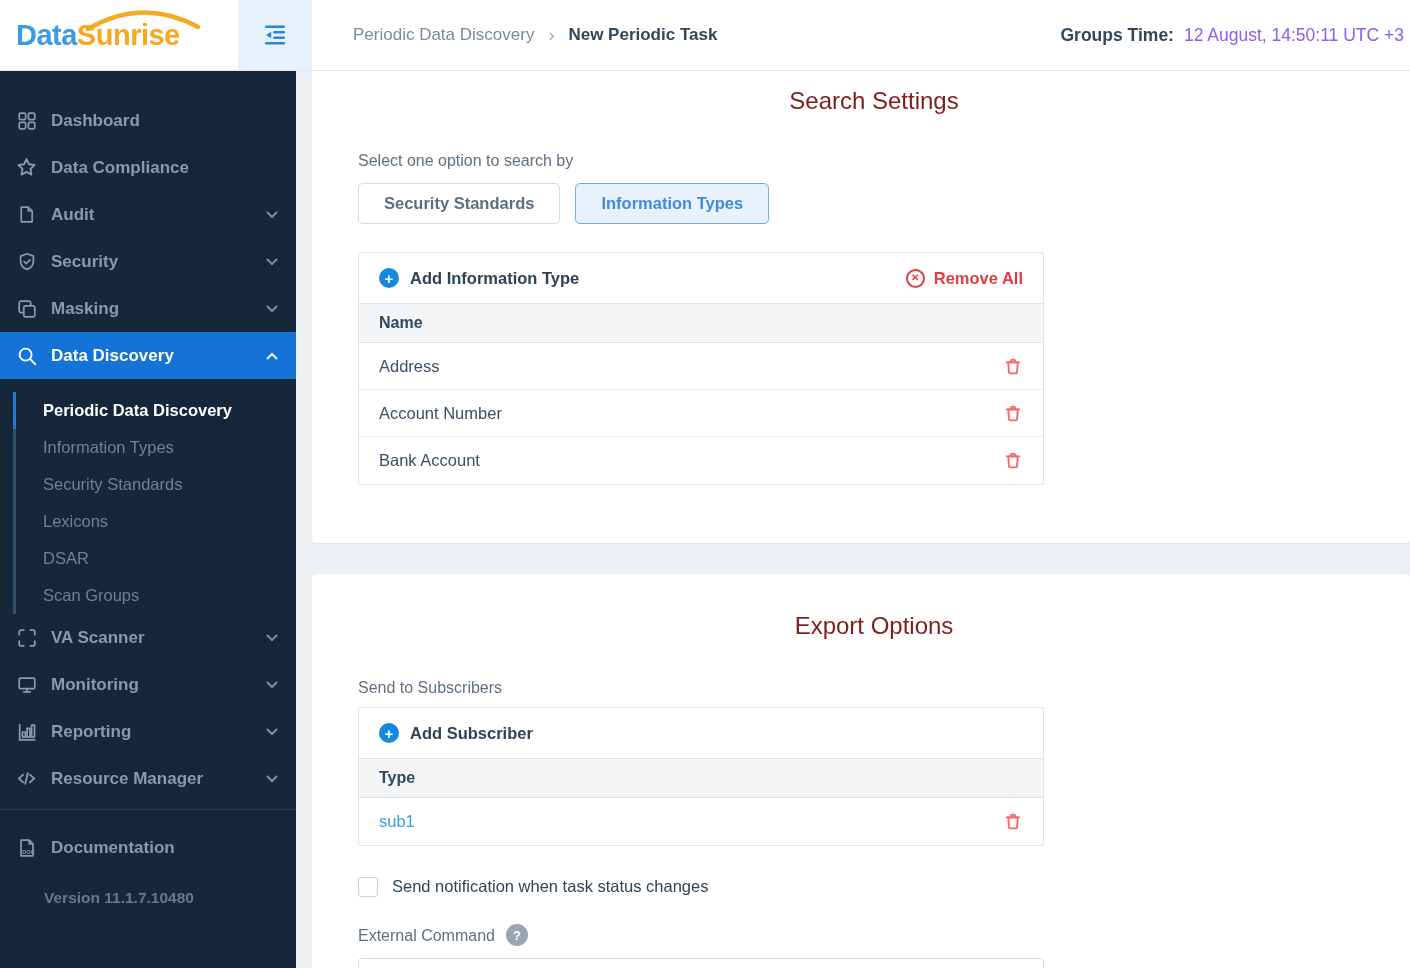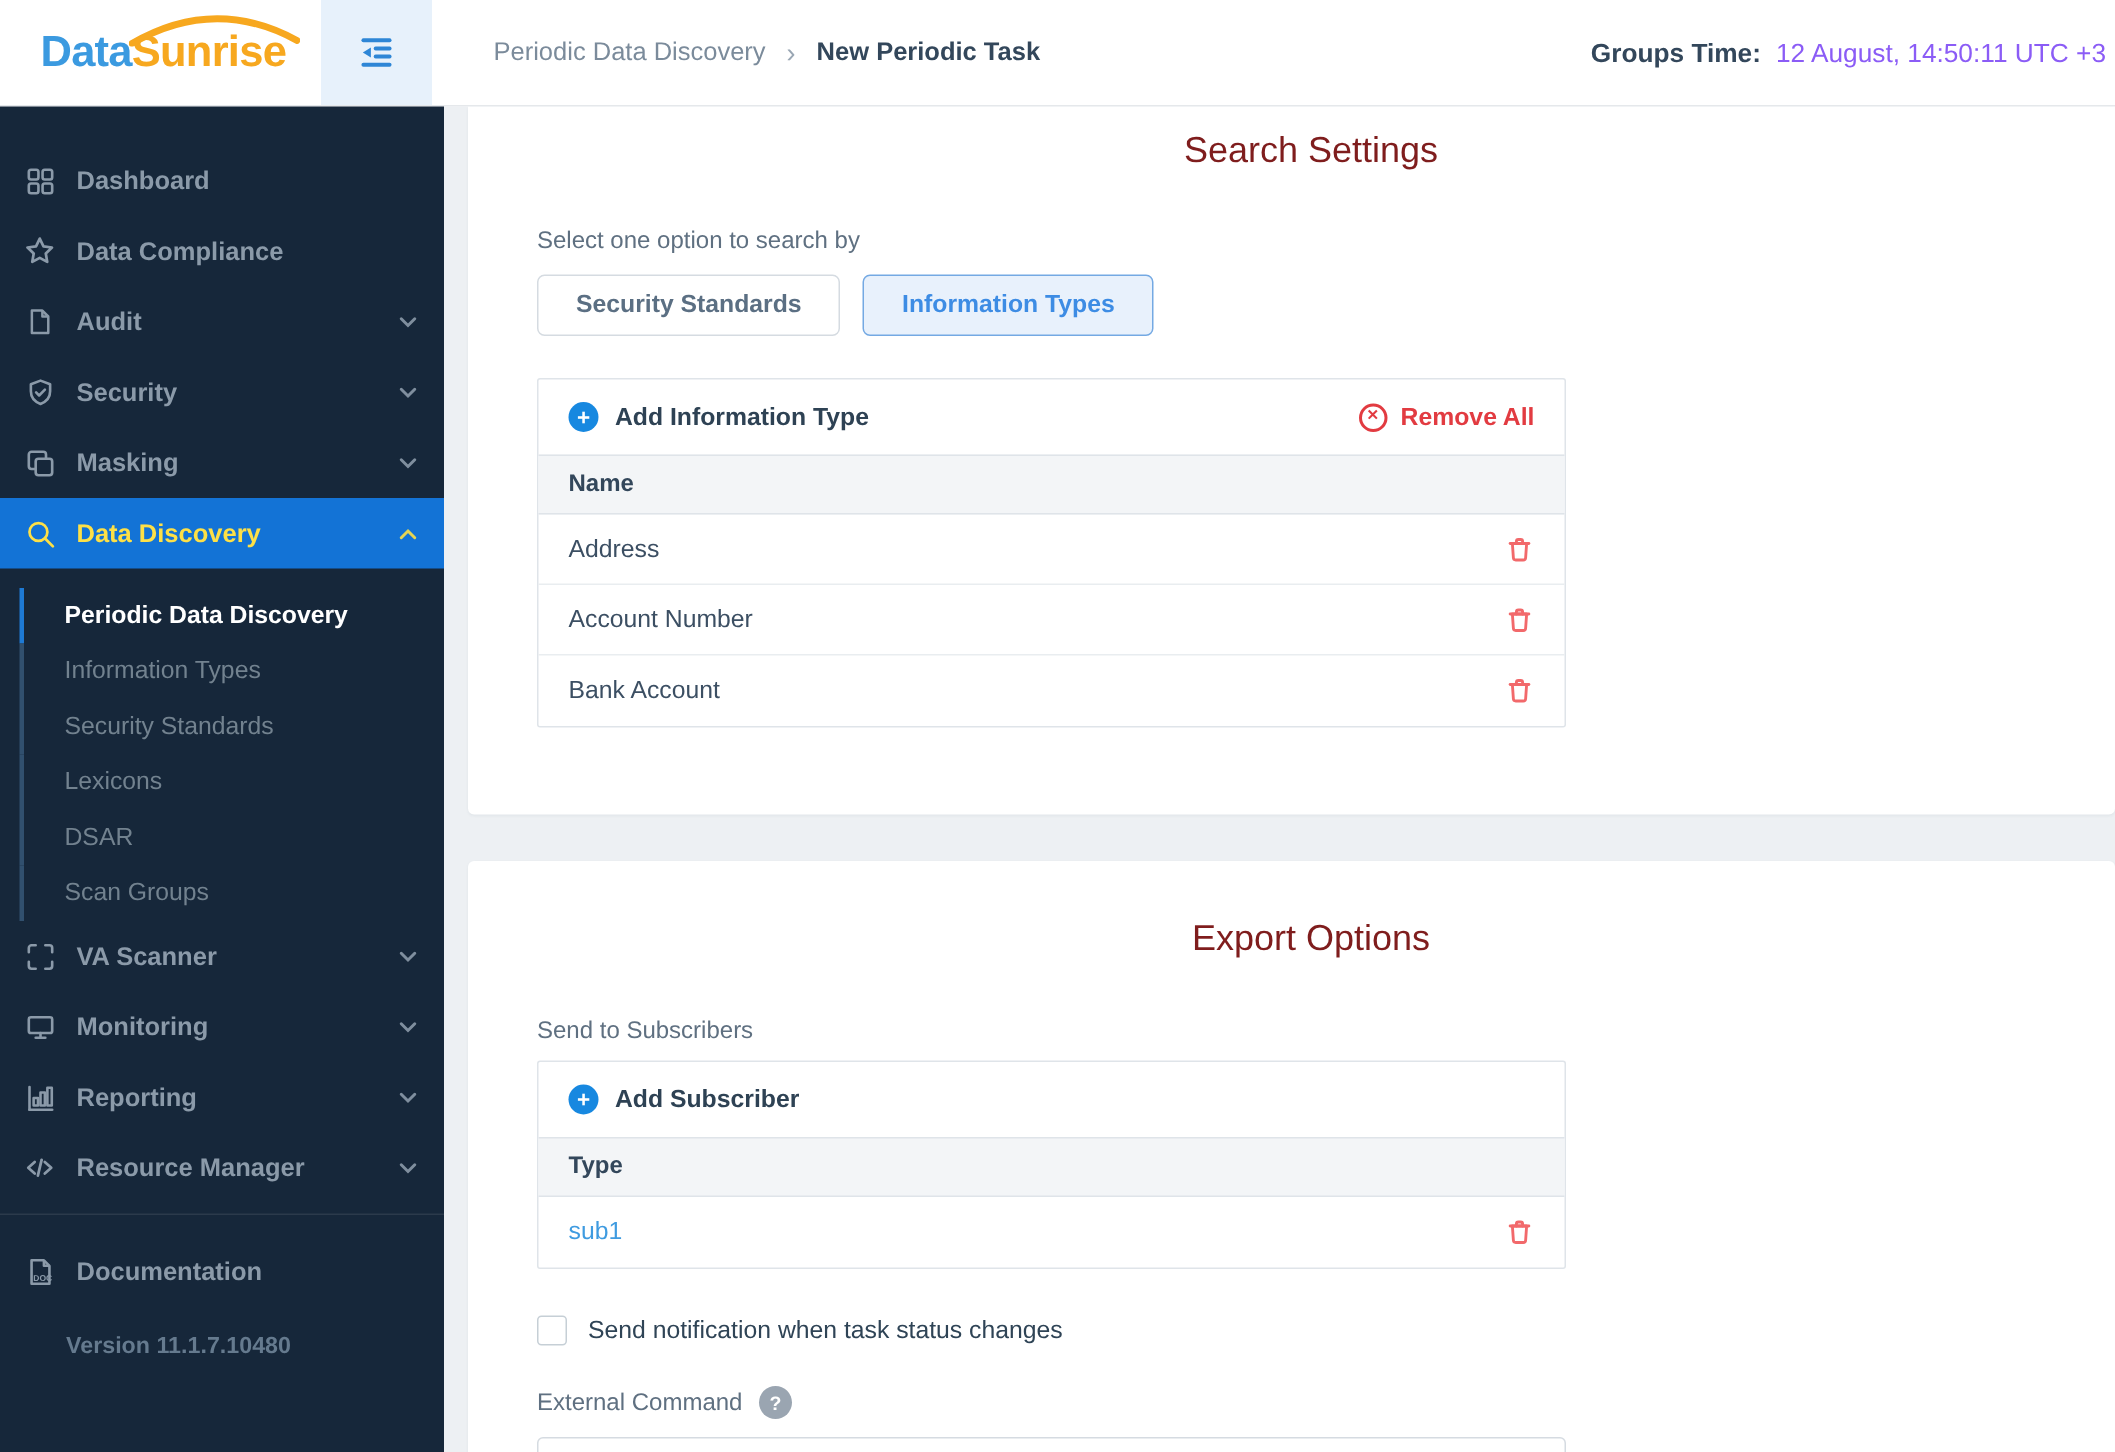--- a/index.html
+++ b/index.html
@@ -5,21 +5,21 @@
   * { box-sizing: border-box; margin: 0; padding: 0; }
   html, body { width: 1410px; height: 968px; overflow: hidden; }
   body { font-family: "Liberation Sans", sans-serif; background: #edf0f3; }
 
   .app { display: grid; width: 1410px; height: 968px;
          grid-template-columns: 296px 1114px; grid-template-rows: 71px 897px; }
 
   
   header { grid-column: 1 / 3; display: flex; align-items: stretch;
            background: #ffffff; border-bottom: 1px solid #e5e8eb; }
-  .logo-area { width: 214px; display: flex; align-items: center; padding-left: 27px;
+  .logo-area { width: 238px; display: flex; align-items: center; padding-left: 16px;
                position: relative; font-weight: 700; font-size: 29px; letter-spacing: -0.5px; }
   .logo-data { color: #3b9ae0; }
   .logo-sunrise { color: #f7a81f; }
   .logo-arc { position: absolute; left: 86px; top: 5px; }
   .collapse-btn { width: 74px; background: #e7f1fb; display: flex; align-items: center;
                   justify-content: center; cursor: pointer; }
   .breadcrumb { display: flex; align-items: center; gap: 14px; padding-left: 41px;
                 font-size: 17px; flex: 1; }
   .crumb-parent { color: #7b8b9b; cursor: pointer; }
   .crumb-sep { color: #9aa7b4; font-size: 18px; }
@@ -29,21 +29,21 @@
   .st-label { color: #33475b; font-weight: 700; }
   .st-value { color: #8b5cf6; }
 
   
   .sidebar { background: #16273a; color: #8b9aa9; padding-top: 26px; overflow: hidden; }
   .nav-item { height: 47px; display: flex; align-items: center; padding: 0 18px 0 14px;
               font-size: 17px; font-weight: 700; cursor: pointer; }
   .nav-item .nicon { width: 25px; height: 25px; margin-right: 12px; flex: 0 0 25px;
                      display: flex; align-items: center; justify-content: center; }
   .nav-item .chev { margin-left: auto; opacity: 0.9; display: flex; }
-  .nav-item.active { background: #1373d6; color: #fde047; }
+  .nav-item.active { background: #1373d6; color: #ffffff; }
   .nav-item.chatbot { color: #4f8fe0; margin-top: 2px; }
   .nav-item.docs { margin-top: 14px; }
   .submenu { padding: 13px 0 0 0; }
   .submenu-item { position: relative; height: 37px; display: flex; align-items: center;
                   padding-left: 43px; font-size: 16.5px; color: #72828f; cursor: pointer; }
   .submenu-item::before { content: ""; position: absolute; left: 13px; top: 0; bottom: 0;
                           width: 3px; background: #31506e; }
   .submenu-item.active { color: #ffffff; font-weight: 700; }
   .submenu-item.active::before { background: #1e7ad4; }
   .side-divider { border-top: 1px solid rgba(255,255,255,0.09); margin: 7px 0 7px 0; }
@@ -83,21 +83,21 @@
               font-size: 10px; font-weight: 700; line-height: 1; }
   .thead { height: 40px; background: #f3f5f7; border-top: 1px solid #dfe4e9;
            border-bottom: 1px solid #dfe4e9; display: flex; align-items: center;
            padding: 0 20px; color: #33475b; font-weight: 700; font-size: 16px; }
   .trow { height: 47px; display: flex; align-items: center; justify-content: space-between;
           padding: 0 20px; border-bottom: 1px solid #e9edf0; font-size: 16.5px; color: #3c4f63; }
   .trow:last-child { border-bottom: none; }
   .trash-btn { background: none; border: none; cursor: pointer; display: flex; padding: 0; }
   .link { color: #3f9be0; cursor: pointer; }
 
-  .check-row { margin-top: 31px; display: flex; align-items: center; gap: 14px; }
+  .check-row { margin-top: 31px; display: flex; align-items: flex-start; gap: 14px; }
   .checkbox { width: 20px; height: 20px; background: #fff; border: 1px solid #c6cfd6;
               border-radius: 3px; cursor: pointer; flex: 0 0 20px; }
   .check-label { font-size: 16.5px; color: #2f4456; }
 
   .extcmd-row { margin-top: 27px; display: flex; align-items: center; gap: 11px; }
   .q-icon { width: 22px; height: 22px; border-radius: 50%; background: #9aa5b1; color: #fff;
             display: inline-flex; align-items: center; justify-content: center;
             font-size: 13px; font-weight: 700; cursor: pointer; }
   .text-input { margin-top: 12px; width: 686px; height: 46px; border: 1px solid #d5dbe1;
                 border-radius: 4px; font-family: inherit; font-size: 16px; padding: 0 14px;

